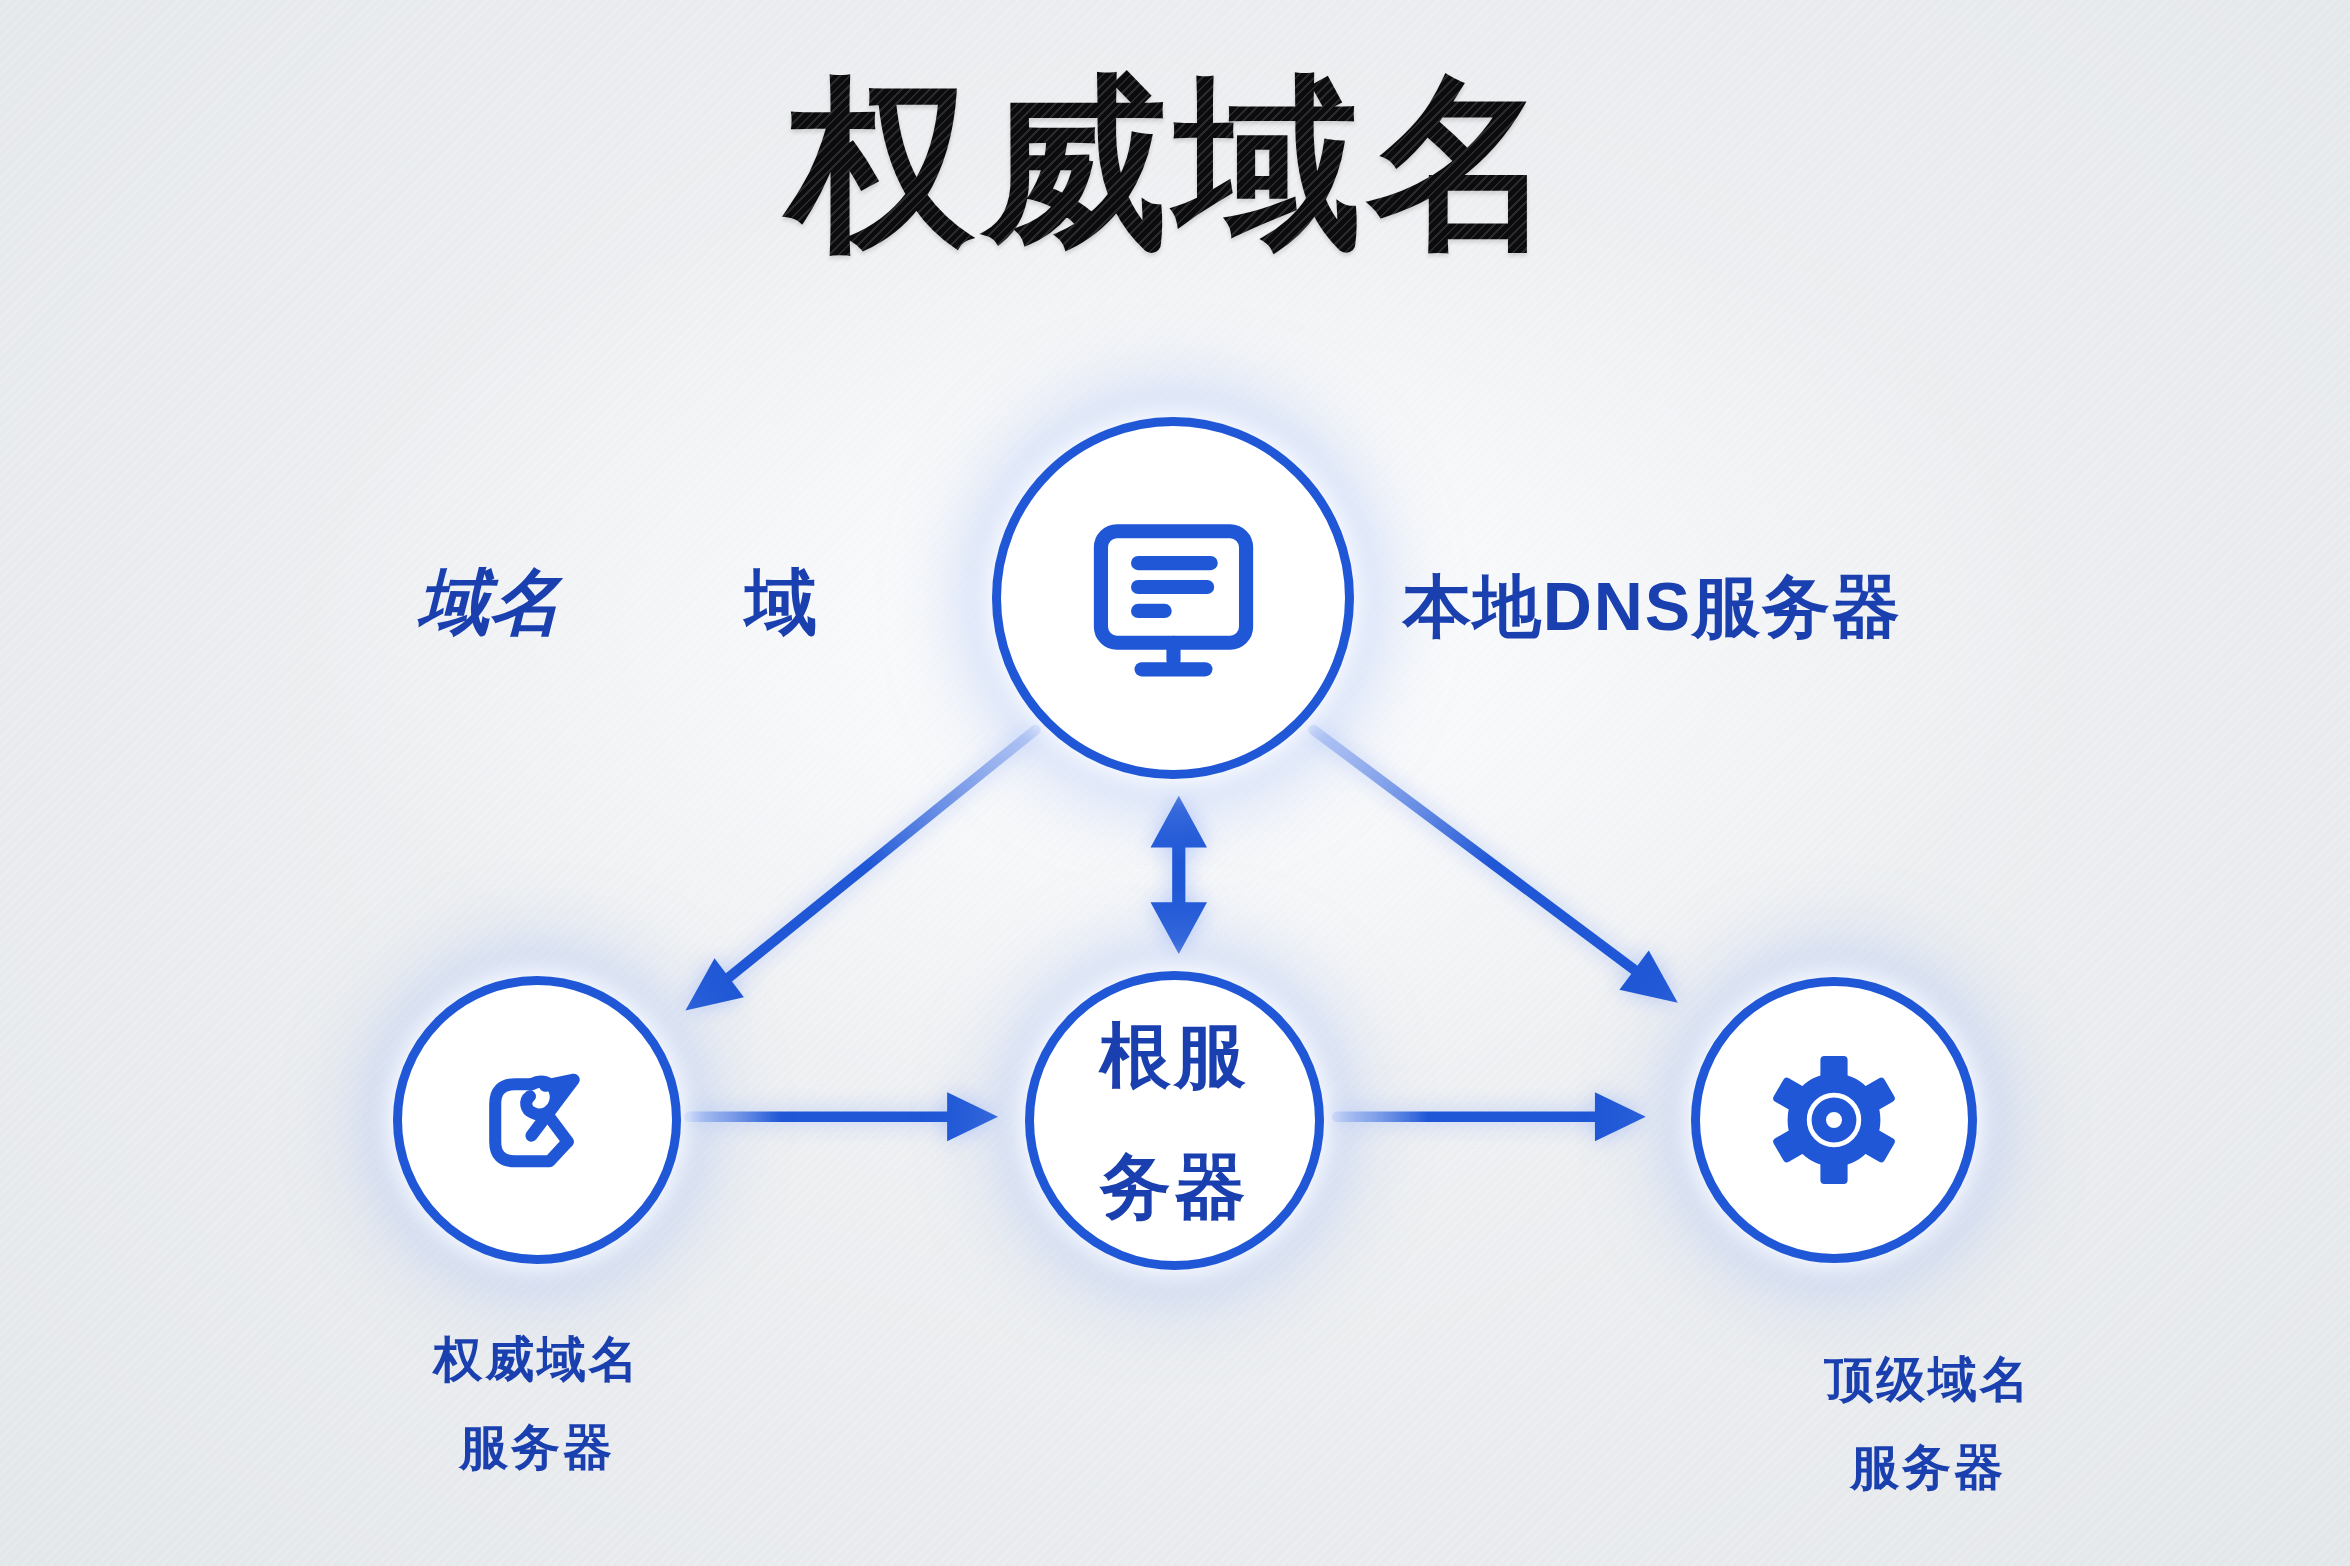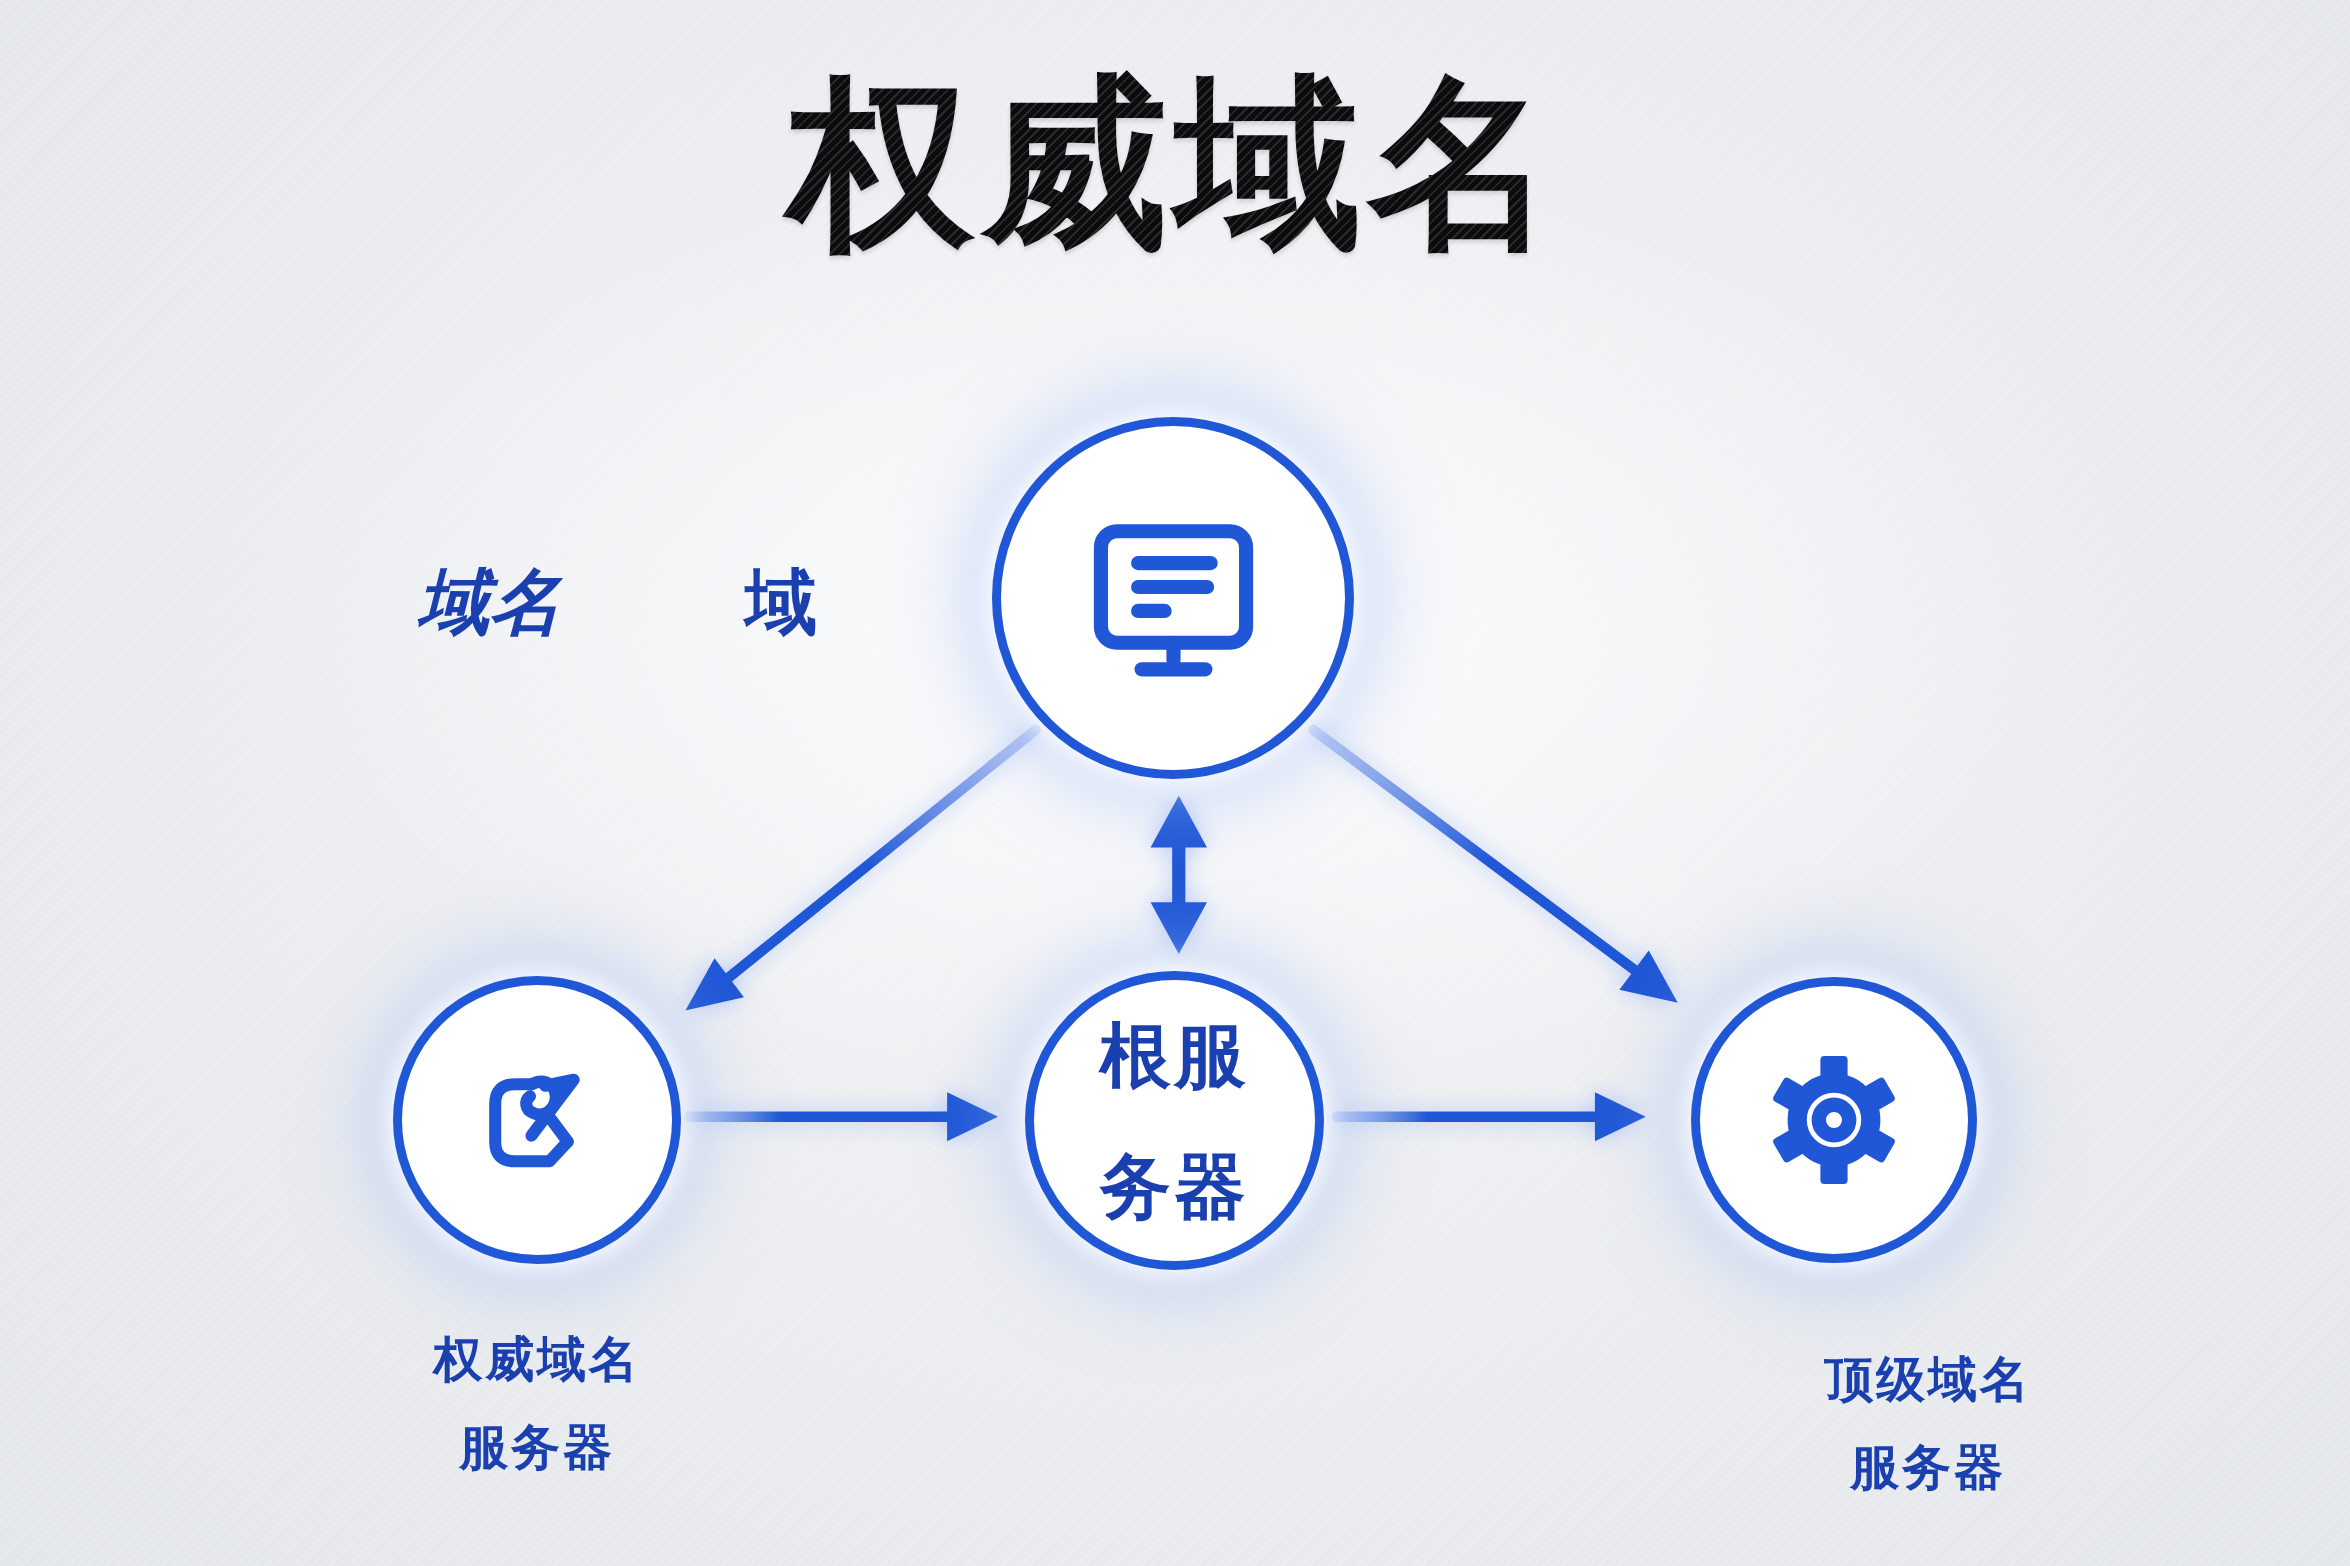--- a/index.html
+++ b/index.html
@@ -163,20 +163,21 @@
             <rect x="41.5" y="10" width="17" height="16" rx="2.5"></rect>
           </g>
       </g>
       <circle cx="50" cy="50" r="23" fill="none" stroke="currentColor" stroke-width="12"></circle>
       <circle cx="50" cy="50" r="9.5" fill="none" stroke="currentColor" stroke-width="9"></circle>
     </svg>
   </div>
 
   <div class="blue-label lbl-domain-name">域名</div>
   <div class="blue-label lbl-domain">域</div>
+  <div class="blue-label lbl-local-dns">本地DNS服务器</div>
 
   <div class="blue-label lbl-bottom lbl-auth">
     <div>权威域名</div>
     <div>服务器</div>
   </div>
 
   <div class="blue-label lbl-bottom lbl-tld">
     <div>顶级域名</div>
     <div>服务器</div>
   </div>

